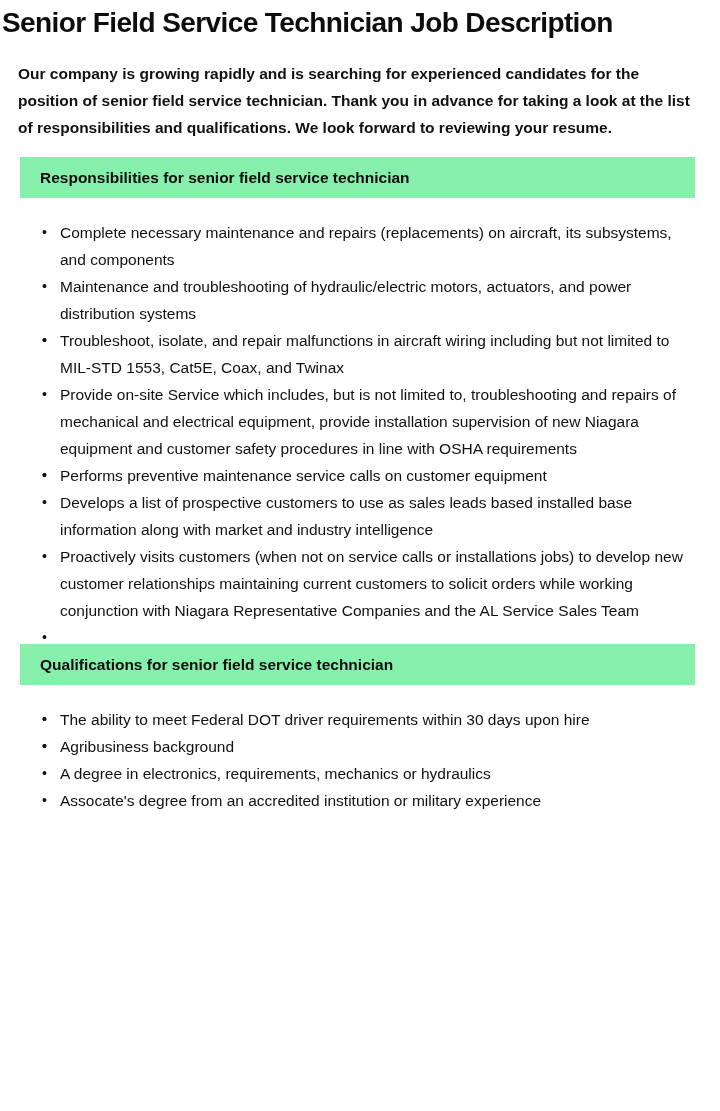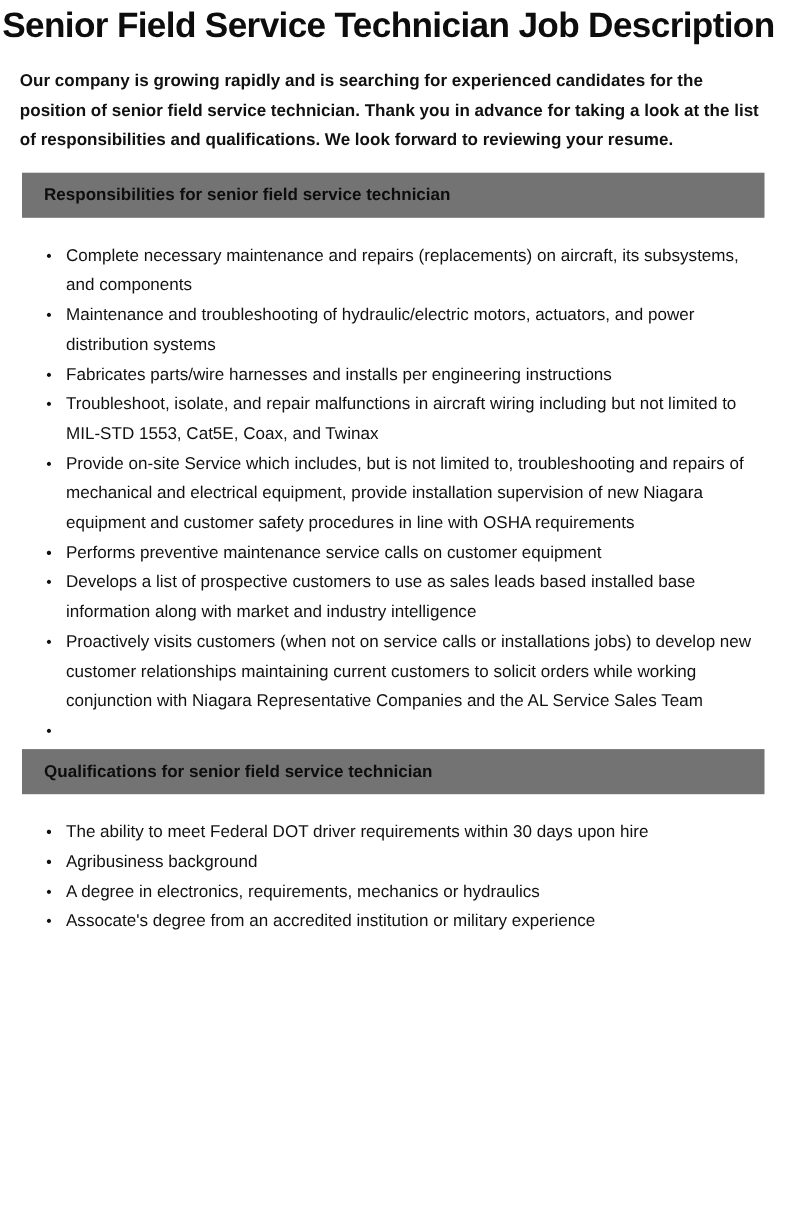--- a/index.html
+++ b/index.html
@@ -12,40 +12,40 @@
     min-height: 1111px;
     font-family: "Liberation Sans", sans-serif;
     color: #111111;
     -webkit-font-smoothing: antialiased;
   }
   .doc {
     padding-top: 4px;
   }
   h1.page-title {
     margin: 0 0 0 2px;
-    font-size: 32px;
+    font-size: 28px;
     line-height: 38px;
     font-weight: bold;
     letter-spacing: -0.6px;
     color: #0d0d0d;
     white-space: nowrap;
   }
   p.intro {
     margin: 18px 30px 0 18px;
     font-size: 15.5px;
     line-height: 27px;
     font-weight: 700;
   }
   section.job-section {
     margin: 0;
   }
   .section-heading {
     margin: 16px 25px 0 20px;
     padding: 10px 10px 10px 20px;
-    background: #737373;
+    background: #86efac;
     font-size: 15.5px;
     line-height: 21px;
     font-weight: bold;
     color: #0d0d0d;
   }
   ul.bullet-list {
     list-style: none;
     margin: 21px 0 0 0;
     padding: 0 28px 0 60px;
   }
@@ -57,38 +57,38 @@
   }
   ul.bullet-list .bullet {
     position: absolute;
     left: -18px;
     top: 0;
     font-size: 14px;
     line-height: 27px;
   }
   
   .section-heading.second {
-    margin-top: 30px;
+    margin-top: 20px;
   }
 </style>
 </head>
 <body>
 
 <div class="doc">
   <h1 class="page-title">Senior Field Service Technician Job Description</h1>
 
   <p class="intro">Our company is growing rapidly and is searching for experienced candidates for the position of senior field service technician. Thank you in advance for taking a look at the list of responsibilities and qualifications. We look forward to reviewing your resume.</p>
 
   <div>
       <section class="job-section">
         <h2 class="section-heading">Responsibilities for senior field service technician</h2>
         <ul class="bullet-list">
           <li><span class="bullet">•</span><span>Complete necessary maintenance and repairs (replacements) on aircraft, its subsystems, and components</span></li>
           <li><span class="bullet">•</span><span>Maintenance and troubleshooting of hydraulic/electric motors, actuators, and power distribution systems</span></li>
-          <li><span class="bullet">•</span><span>Fabricates parts/wire harnesses and installs per engineering instructions</span></li>
+          <li><span class="bullet">•</span></li>
           <li><span class="bullet">•</span><span>Troubleshoot, isolate, and repair malfunctions in aircraft wiring including but not limited to MIL-STD 1553, Cat5E, Coax, and Twinax</span></li>
           <li><span class="bullet">•</span><span>Provide on-site Service which includes, but is not limited to, troubleshooting and repairs of mechanical and electrical equipment, provide installation supervision of new Niagara equipment and customer safety procedures in line with OSHA requirements</span></li>
           <li><span class="bullet">•</span></li>
           <li><span class="bullet">•</span><span>Performs preventive maintenance service calls on customer equipment</span></li>
           <li><span class="bullet">•</span><span>Develops a list of prospective customers to use as sales leads based installed base information along with market and industry intelligence</span></li>
           <li><span class="bullet">•</span><span>Proactively visits customers (when not on service calls or installations jobs) to develop new customer relationships maintaining current customers to solicit orders while working conjunction with Niagara Representative Companies and the AL Service Sales Team</span></li>
           <li><span class="bullet">•</span></li>
         </ul>
       </section>
       <section class="job-section">

